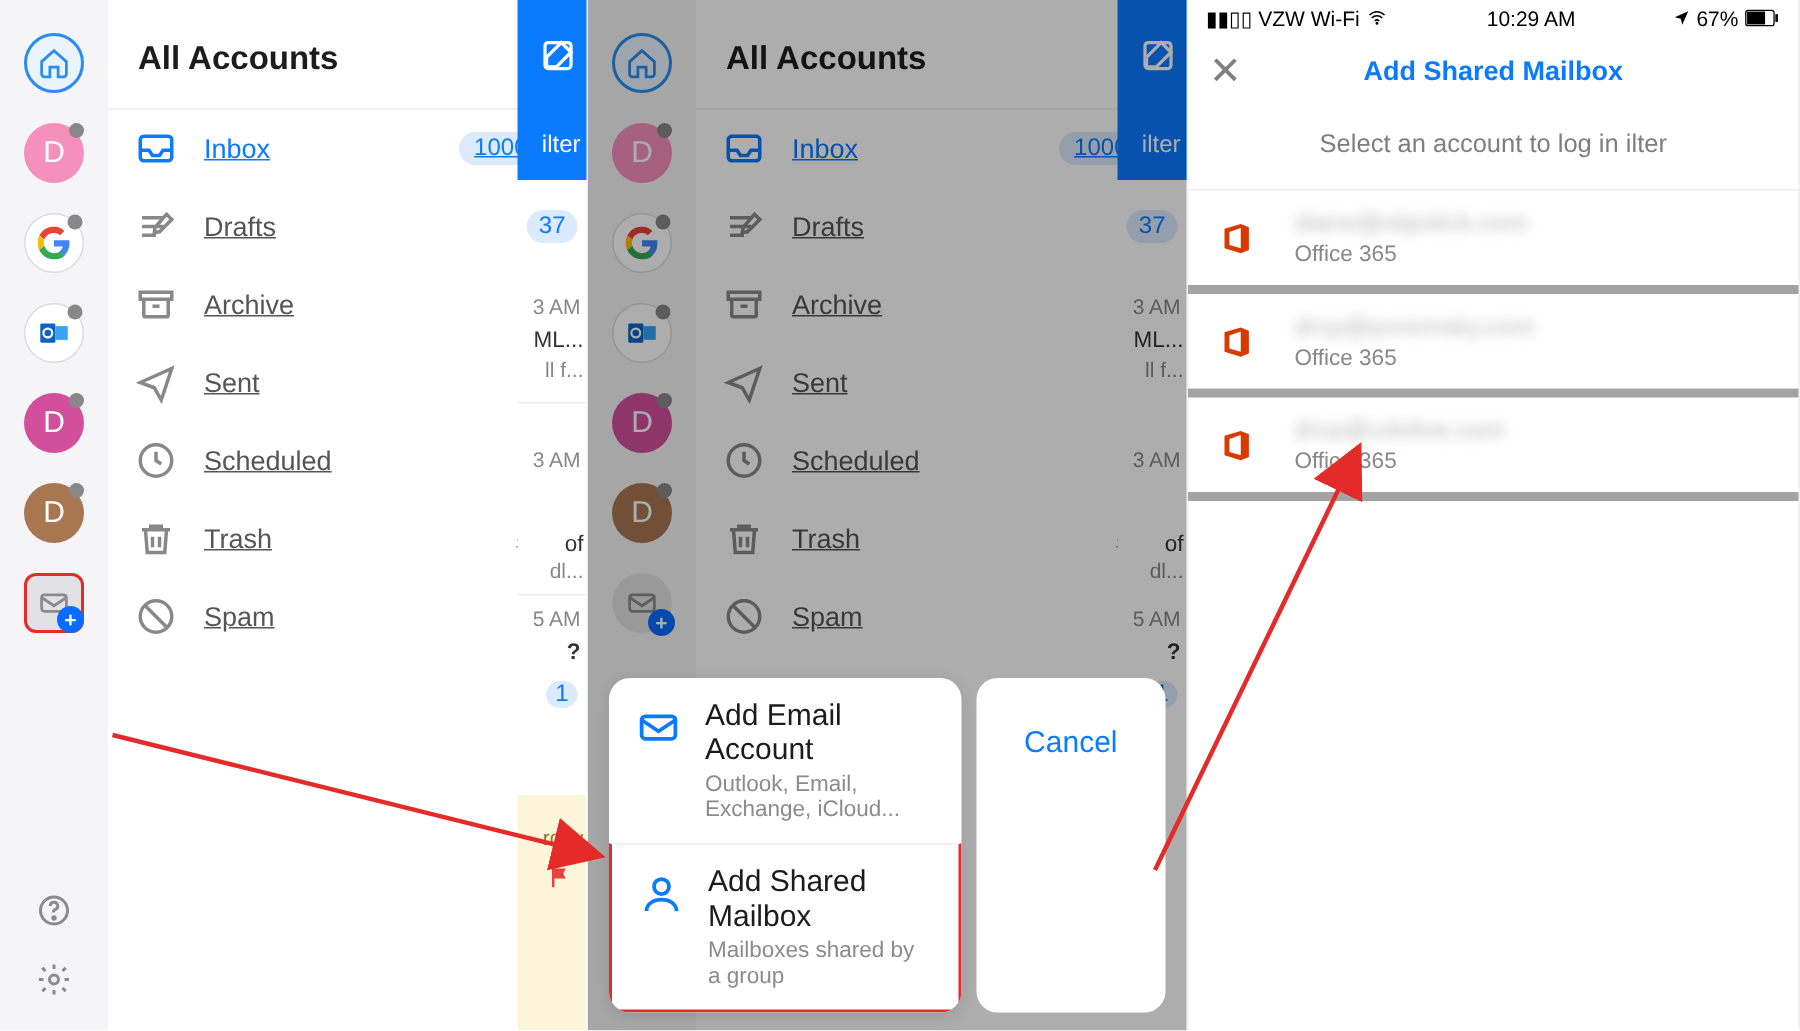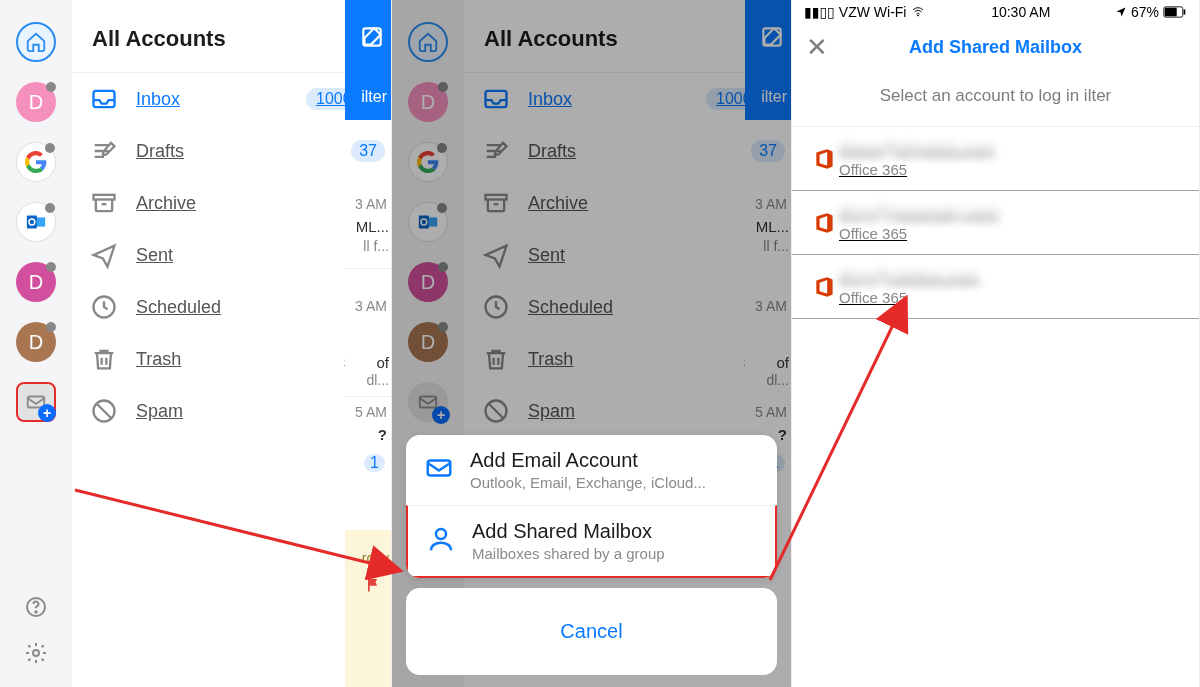--- a/index.html
+++ b/index.html
@@ -89,21 +89,21 @@
 
   .sep { height:1px; background:#eee; }
 
   
   #panel2 .scrim {
     position:absolute; inset:0; background:rgba(0,0,0,0.32); pointer-events:none;
   }
   #panel2 .rail, #panel2 .drawer, #panel2 .bg-strip { filter:none; }
   .sheet {
     position:absolute; left:14px; right:14px; bottom:12px; z-index:5;
-    display:flex; flex-direction:column; gap:10px;
+    display:flex; flex-direction:row; gap:10px;
   }
   .sheet-card { background:#fff; border-radius:14px; overflow:hidden; box-shadow:0 2px 10px rgba(0,0,0,0.1);}
   .sheet-item { display:flex; gap:16px; padding:14px 18px; align-items:flex-start; }
   .sheet-item + .sheet-item { border-top:1px solid #eee; }
   .sheet-item .sic { width:30px; height:30px; color:#0a7aff; flex-shrink:0; margin-top:4px;}
   .sheet-item .st { font-size:20px; color:#1c1c1e; }
   .sheet-item .ss { font-size:15px; color:#8b8b8f; margin-top:2px;}
   .sheet-cancel {
     background:#fff; border-radius:14px; text-align:center; padding:32px;
     font-size:20px; color:#0a7aff; font-weight:500;
@@ -115,21 +115,21 @@
     height:24px; display:flex; align-items:center; justify-content:space-between;
     padding: 0 12px; font-size:14px; font-weight:500;
   }
   .sb-left, .sb-right { display:flex; align-items:center; gap:4px; }
   .nav3 {
     display:flex; align-items:center; padding: 10px 14px; position:relative; height:46px;
   }
   .nav3 .title { position:absolute; left:0; right:0; text-align:center; font-size:18px; color:#0a7aff; font-weight:600;}
   .nav3 .close { font-size:26px; color:#808084; font-weight:300;}
   .instr { text-align:center; color:#7d7d82; font-size:17px; padding:16px 10px 20px; }
-  .acct-row { display:flex; gap:1px; padding:12px 20px; align-items:center; border-bottom:1px solid #a3a3a3;text-decoration:underline; }
+  .acct-row { display:flex; gap:25px; padding:12px 20px; align-items:center; border-bottom:6px solid #a3a3a3; }
   .acct-row .aic { width:26px; height:26px; flex-shrink:0; }
   .acct-row .aem { font-size:17px; color:#bbb; filter: blur(4px); }
   .acct-row .aty { font-size:15px; color:#888; margin-top:2px; }
   .office-ic { fill:#d83b01; }
 
   
   #arrows { position:absolute; inset:0; pointer-events:none; z-index:50; }
 
   .flag-ic { color:#e0443c; }
 </style>
@@ -419,21 +419,21 @@
 <div class="panel" id="panel3">
   <div class="statusbar">
     <div class="sb-left">
       <span>▮▮▯▯</span>
       <span>VZW Wi-Fi</span>
       <svg width="16" height="12" viewBox="0 0 24 24" fill="none" stroke="currentColor" stroke-width="2">
           <path d="M2 8c6-6 14-6 20 0M5 12c4-4 10-4 14 0M9 16c2-2 4-2 6 0"></path>
           <circle cx="12" cy="19" r="1" fill="currentColor"></circle>
         </svg>
     </div>
-    <div>10:30 AM</div>
+    <div>10:29 AM</div>
     <div class="sb-right">
       <svg width="12" height="12" viewBox="0 0 24 24" fill="currentColor">
           <path d="M3 11l18-8-8 18-2-8z"></path>
         </svg>
       <span>67%</span>
       <svg width="24" height="12" viewBox="0 0 28 14">
           <rect x="1" y="1" width="22" height="12" rx="2" fill="none" stroke="currentColor"></rect>
           <rect x="2" y="2" width="14" height="10" fill="currentColor"></rect>
           <rect x="24" y="4" width="2" height="6" fill="currentColor"></rect>
         </svg>

